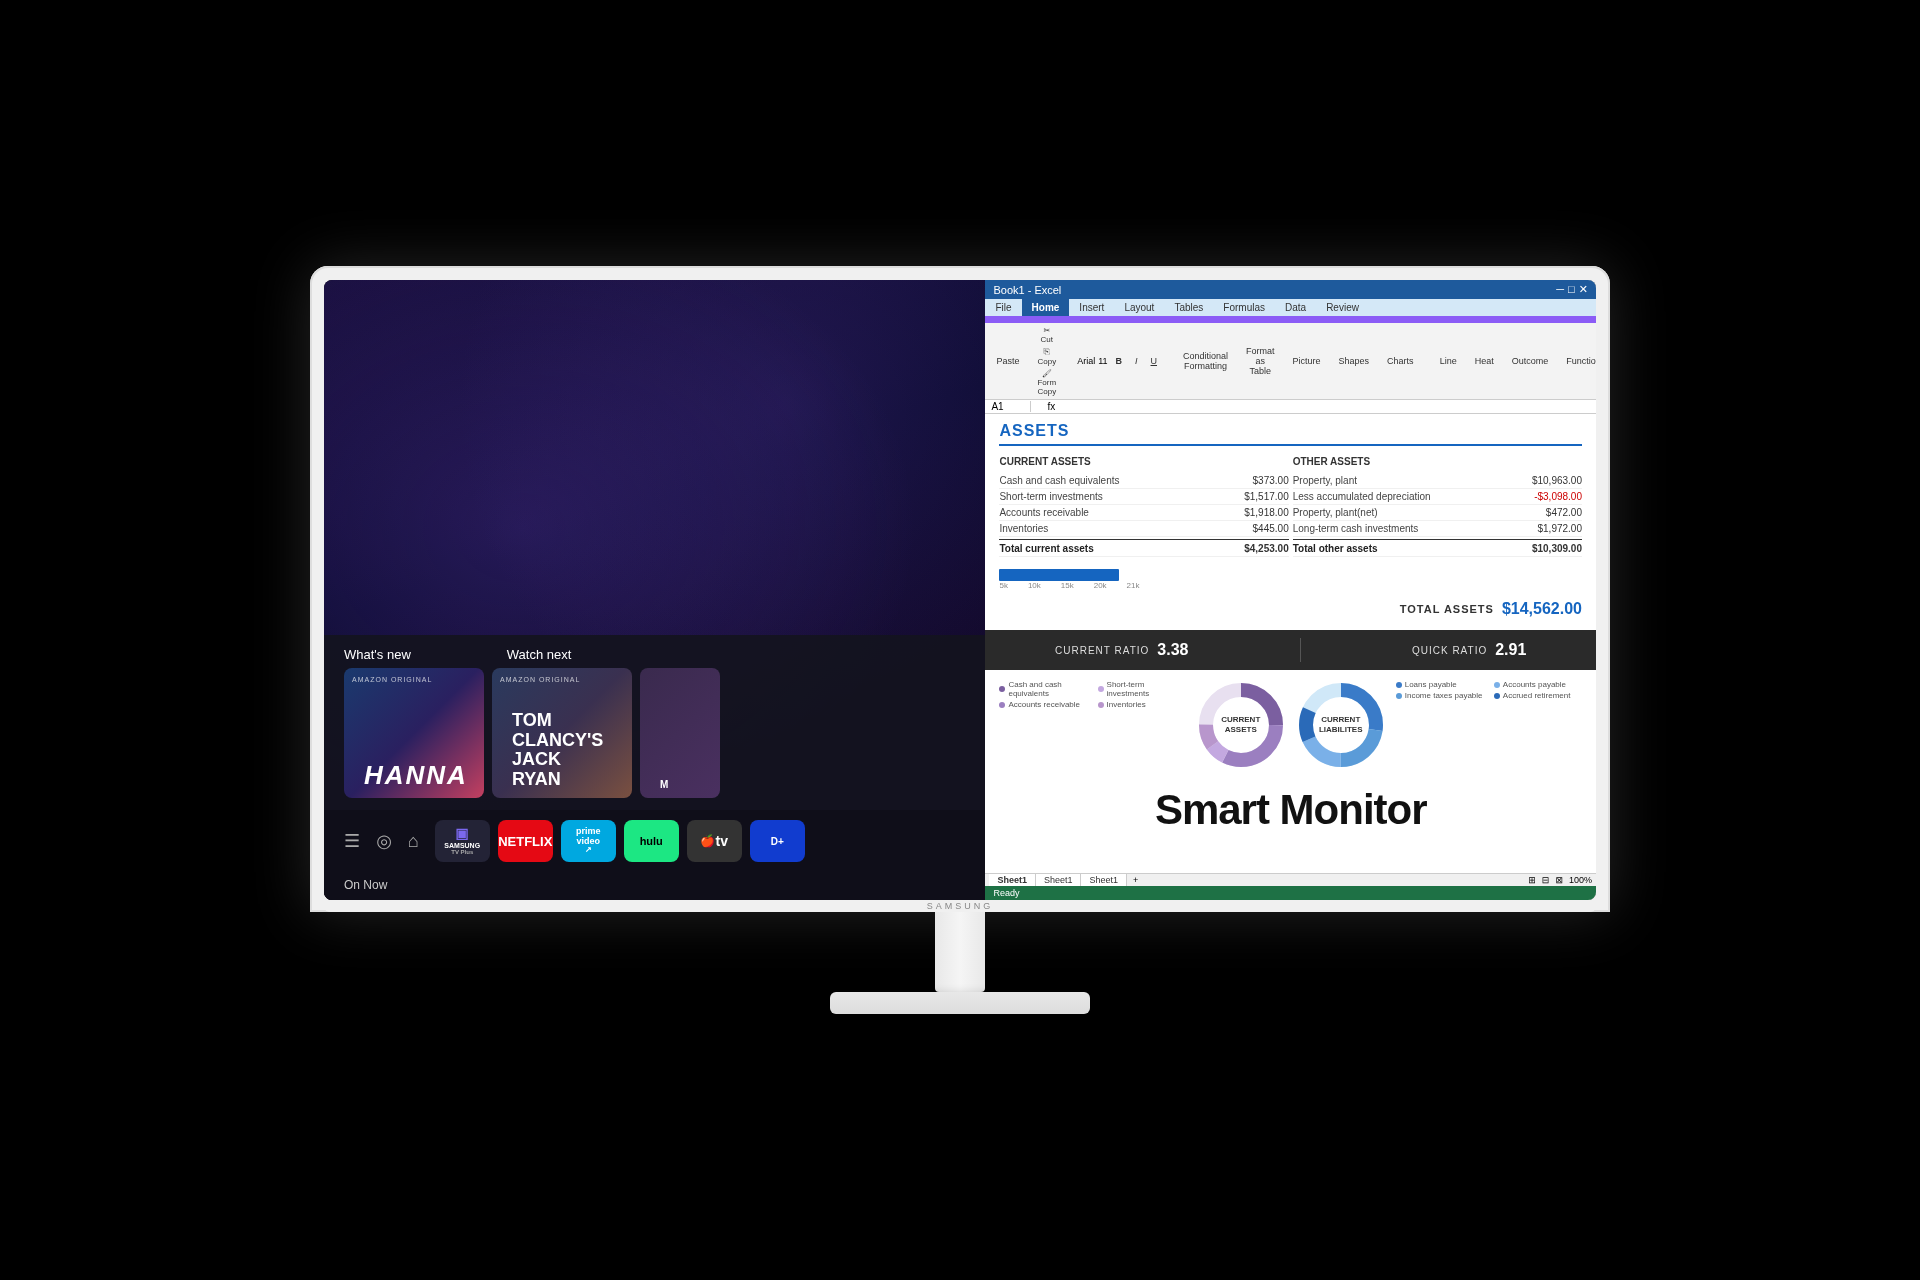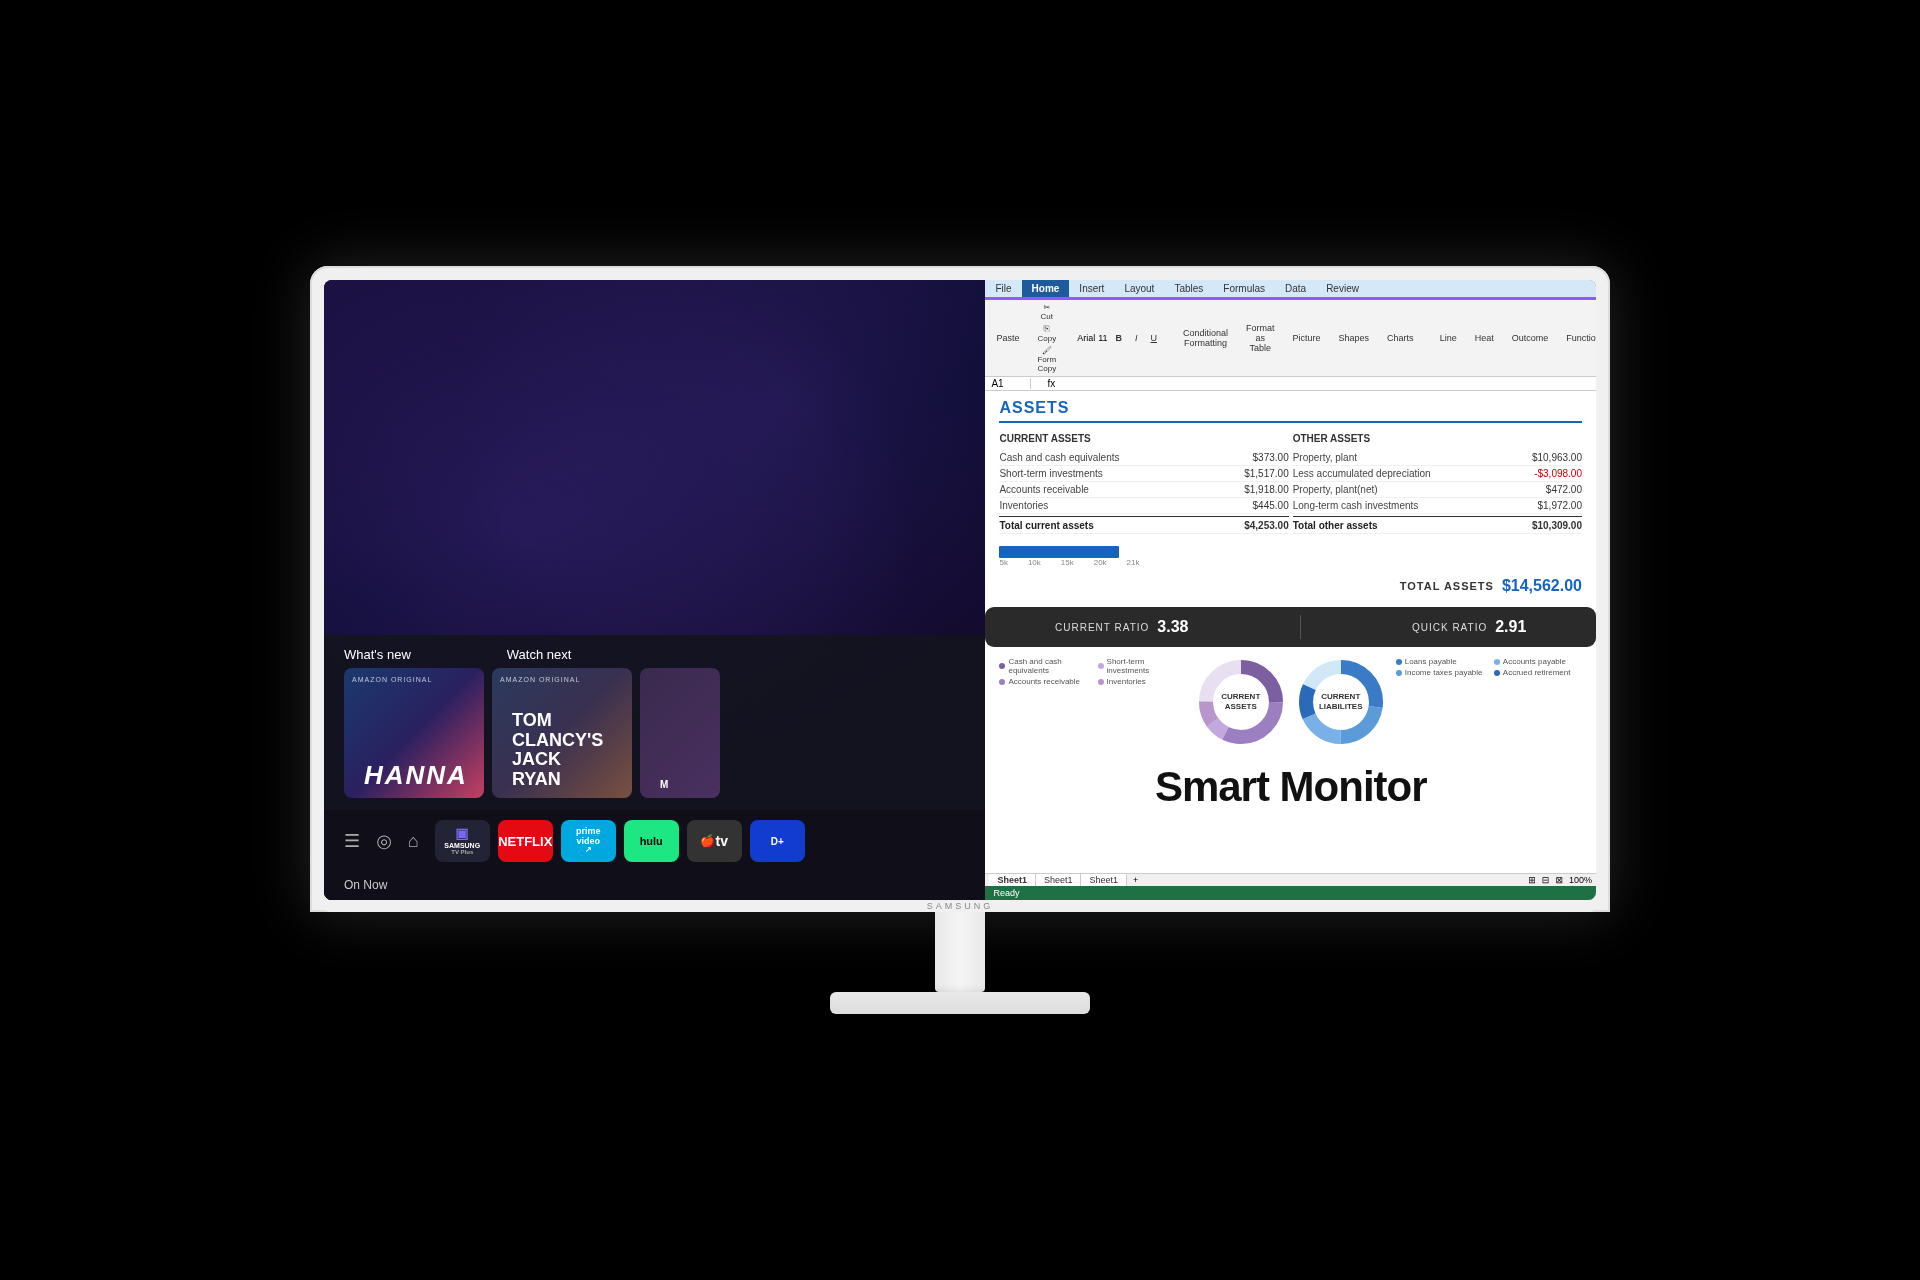--- a/index.html
+++ b/index.html
@@ -201,21 +201,21 @@
       padding: 3px 8px;
       font-size: 11px;
       display: flex;
       justify-content: space-between;
       align-items: center;
     }
 
     .excel-tabs-row {
       display: flex;
       background: #d4e8f7;
-      border-bottom: 3px solid #8b5cf6;
+      border-bottom: 7px solid #8b5cf6;
     }
 
     .excel-tab {
       padding: 3px 10px;
       font-size: 10px;
       cursor: pointer;
       color: #333;
     }
 
     .excel-tab.active {
@@ -368,21 +368,20 @@
     }
 
     .ratio-bar {
       background: #2a2a2a;
       color: white;
       display: flex;
       justify-content: space-around;
       align-items: center;
       padding: 8px 14px;
       margin: 4px 0;
-      border-radius: 9px;
     }
 
     .ratio-item {
       display: flex;
       align-items: center;
       gap: 8px;
     }
 
     .ratio-label {
       font-size: 10px;
@@ -595,20 +594,28 @@
             </div>
 
             <div class="on-now">On Now</div>
 
           </div>
         </div>
       </div>
 
       <div class="excel-panel">
 
+        <div class="excel-titlebar">
+          <span>Book1 - Excel</span>
+          <div style="display:flex; gap:4px;">
+            <span style="cursor:pointer">─</span>
+            <span style="cursor:pointer">□</span>
+            <span style="cursor:pointer">✕</span>
+          </div>
+        </div>
 
         <div class="excel-tabs-row">
           <div class="excel-tab">File</div>
           <div class="excel-tab active">Home</div>
           <div class="excel-tab">Insert</div>
           <div class="excel-tab">Layout</div>
           <div class="excel-tab">Tables</div>
           <div class="excel-tab">Formulas</div>
           <div class="excel-tab">Data</div>
           <div class="excel-tab">Review</div>

